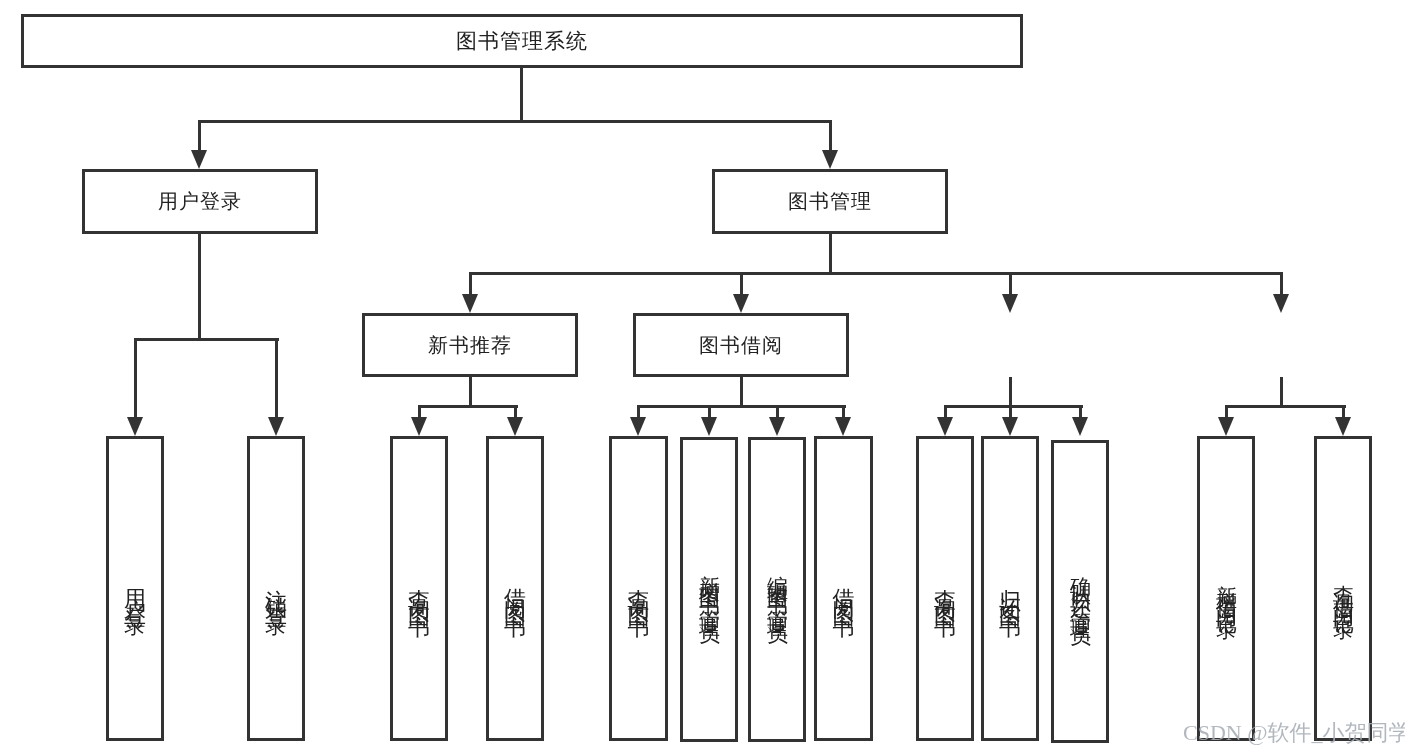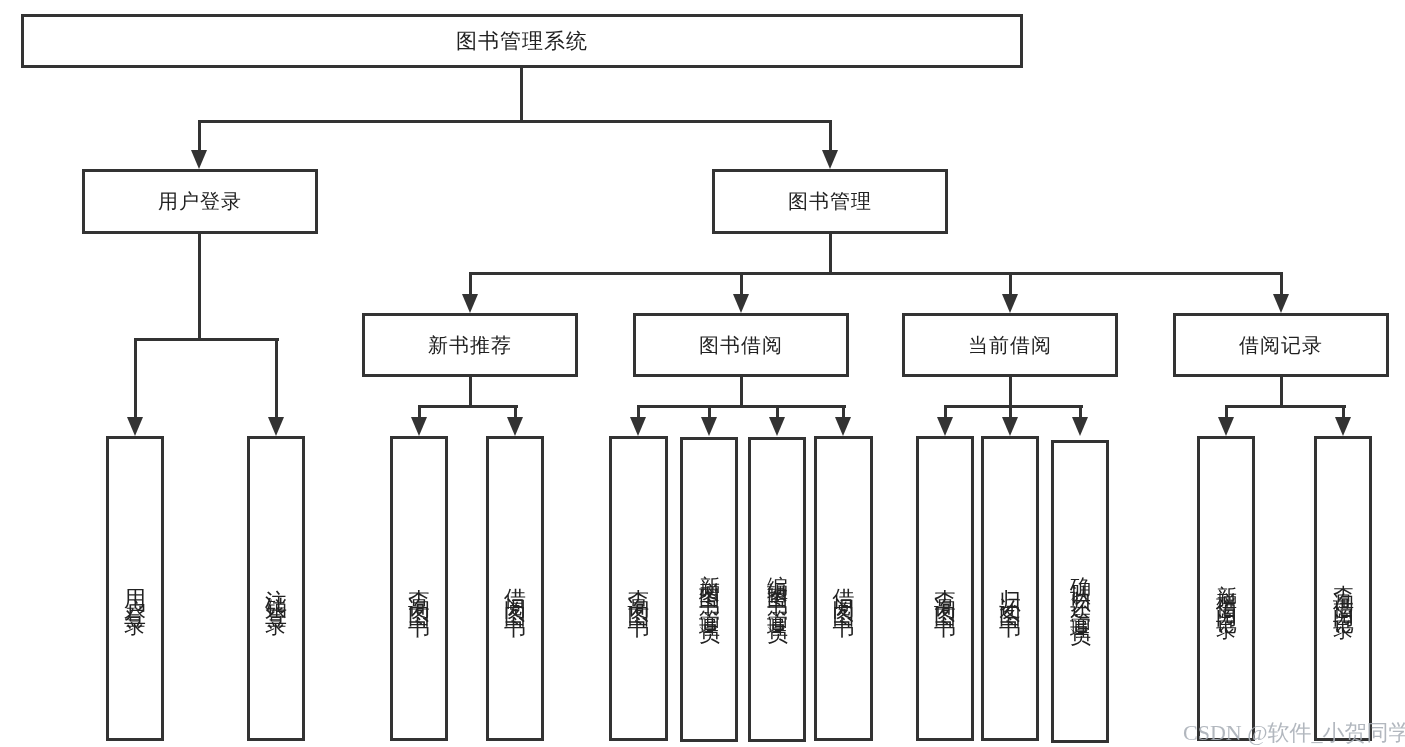--- a/index.html
+++ b/index.html
@@ -93,26 +93,20 @@
   <div class="arrow" style="left:1002px;top:294px"></div>
   <div class="vline" style="left:1280px;top:272px;height:24px"></div>
   <div class="arrow" style="left:1273px;top:294px"></div>
 
   <div class="box" style="left:633px;top:313px;width:216px;height:64px">
     <span class="htext">图书借阅</span>
   </div>
   <div class="box" style="left:362px;top:313px;width:216px;height:64px">
     <span class="htext">新书推荐</span>
   </div>
-  <div class="box" style="left:902px;top:313px;width:216px;height:64px">
-    <span class="htext">当前借阅</span>
-  </div>
-  <div class="box" style="left:1173px;top:313px;width:216px;height:64px">
-    <span class="htext">借阅记录</span>
-  </div>
 
   <div class="vline" style="left:469px;top:377px;height:31px"></div>
   <div class="hline" style="left:418px;top:405px;width:100px"></div>
   <div class="vline" style="left:418px;top:405px;height:14px"></div>
   <div class="arrow" style="left:411px;top:417px"></div>
   <div class="vline" style="left:514px;top:405px;height:14px"></div>
   <div class="arrow" style="left:507px;top:417px"></div>
 
   <div class="vline" style="left:740px;top:377px;height:31px"></div>
   <div class="hline" style="left:637px;top:405px;width:209px"></div>

